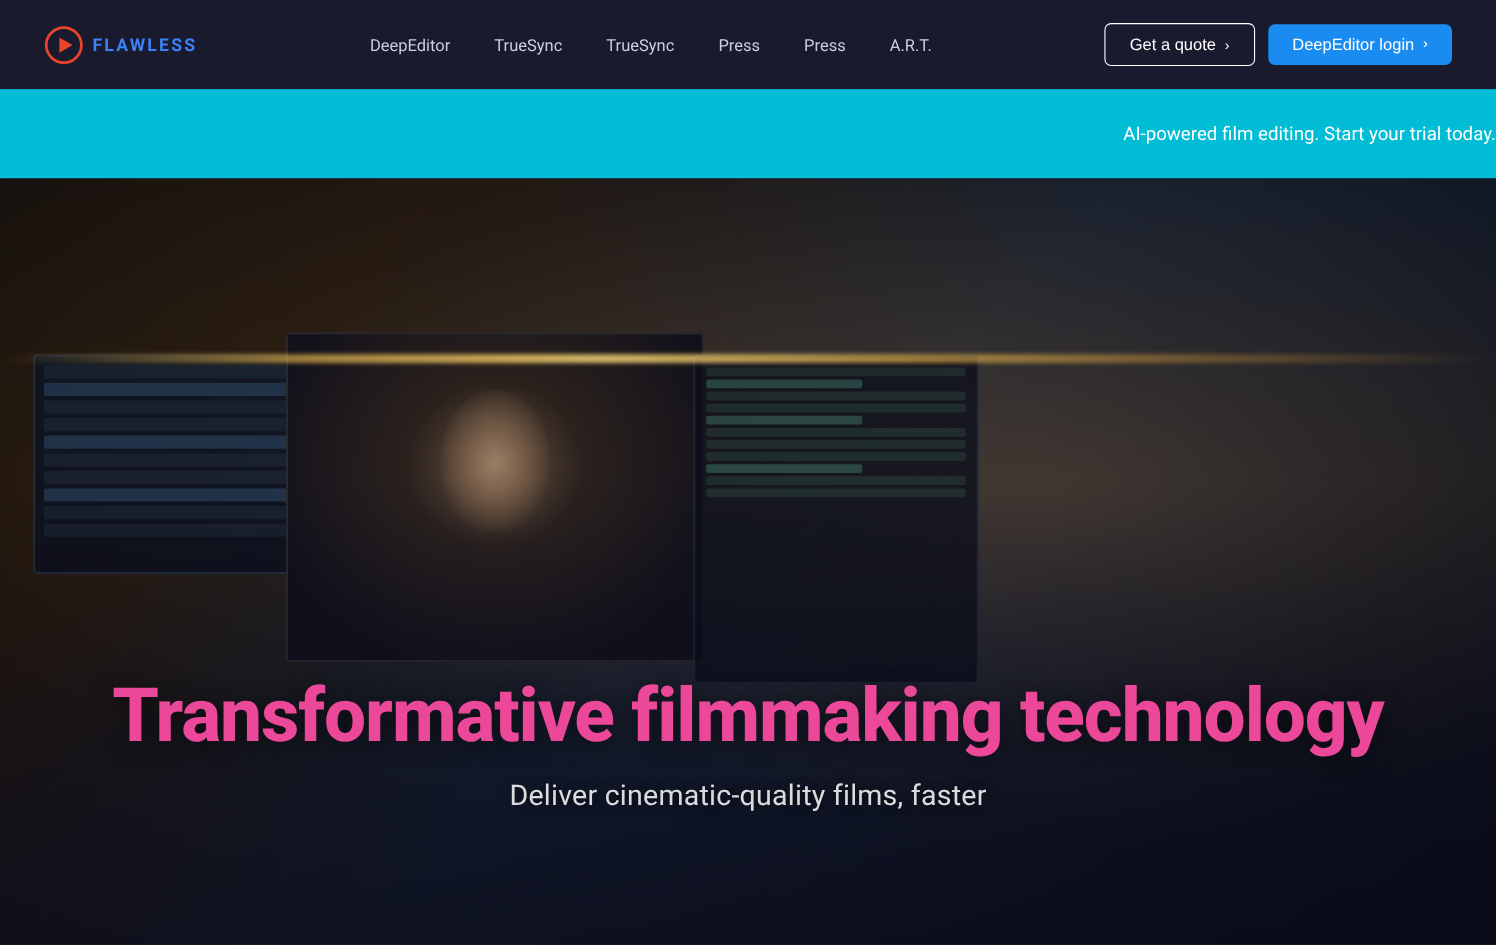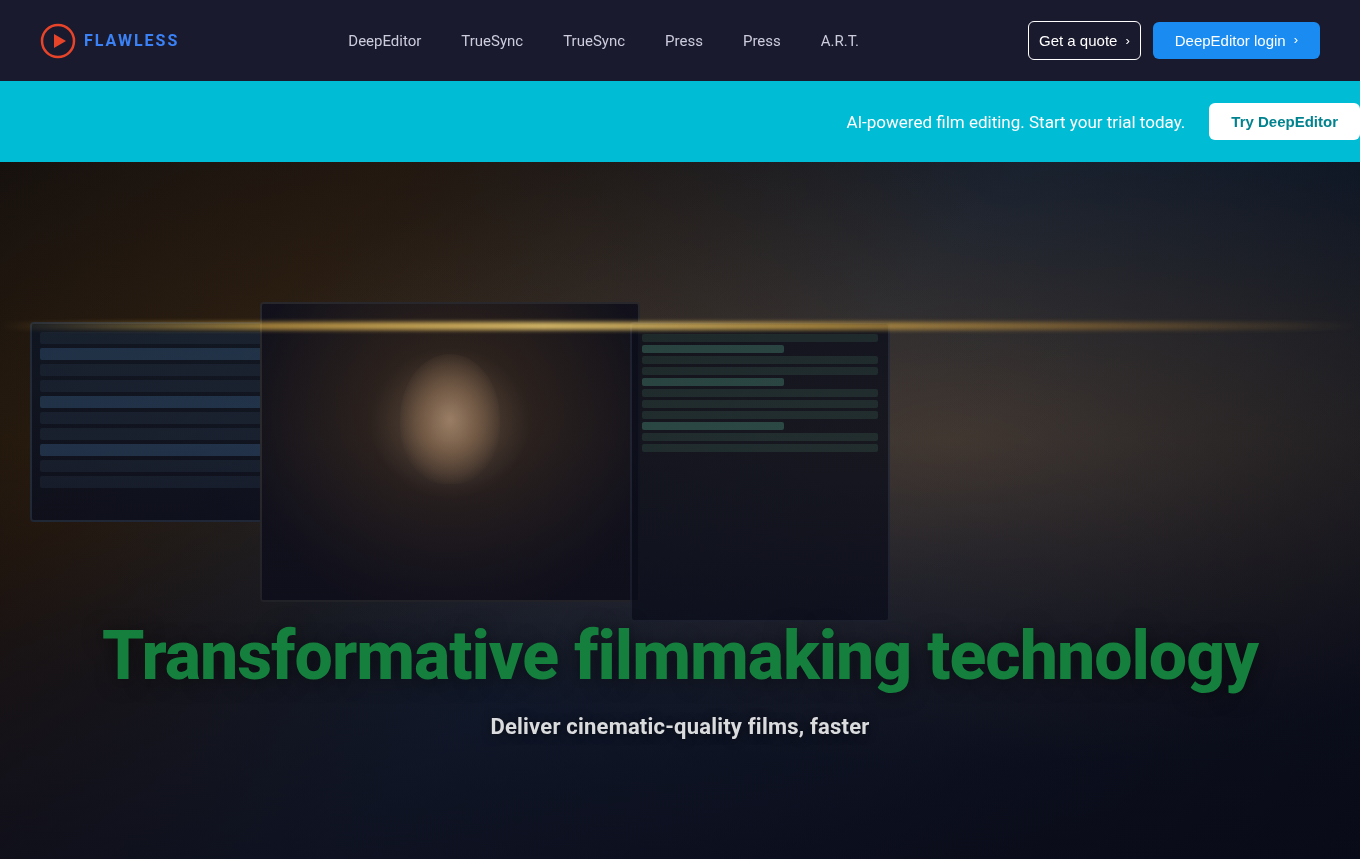--- a/index.html
+++ b/index.html
@@ -69,21 +69,21 @@
     .navbar-right {
       display: flex;
       align-items: center;
       gap: 12px;
     }
 
     .btn-quote {
       background: transparent;
       border: 1.5px solid #ffffff;
       color: #ffffff;
-      padding: 10px 10px;
+      padding: 10px 22px;
       border-radius: 6px;
       font-size: 15px;
       cursor: pointer;
       display: flex;
       align-items: center;
       gap: 8px;
       font-weight: 500;
     }
 
     .btn-login {
@@ -299,33 +299,33 @@
       position: absolute;
       bottom: 120px;
       left: 0;
       width: 100%;
       text-align: center;
       z-index: 10;
       padding: 0 40px;
     }
 
     .hero-title {
-      color: #15803d;
+      color: #ec4899;
       font-size: 68px;
       font-weight: 800;
       line-height: 1.1;
       margin-bottom: 20px;
       text-shadow: 0 2px 20px rgba(0,0,0,0.5);
       letter-spacing: -1px;
     }
 
     .hero-subtitle {
       color: rgba(255, 255, 255, 0.85);
-      font-size: 22px;
-      font-weight: 700;
+      font-size: 26px;
+      font-weight: 400;
       text-shadow: 0 1px 10px rgba(0,0,0,0.5);
       letter-spacing: 0.2px;
     }
   </style>
 </head>
 <body>
 
 <nav class="navbar">
   <div class="navbar-left">
     <svg class="logo-icon" viewBox="0 0 36 36" fill="none" xmlns="http://www.w3.org/2000/svg">
@@ -351,21 +351,20 @@
     </button>
     <button class="btn-login">
       <span>DeepEditor login</span>
       <span class="chevron">›</span>
     </button>
   </div>
 </nav>
 
 <div class="banner" style="top:81px; position:fixed;">
   <span class="banner-text">AI-powered film editing. Start your trial today.</span>
-  <button class="btn-try">Try DeepEditor</button>
 </div>
 
 <div class="hero" style="margin-top: 162px; height: calc(859px - 162px);">
 
   <div class="hero-scene"></div>
 
   <div class="shelf-lighting"></div>
 
   <div class="monitor-left">
     <div class="monitor-left-content">

